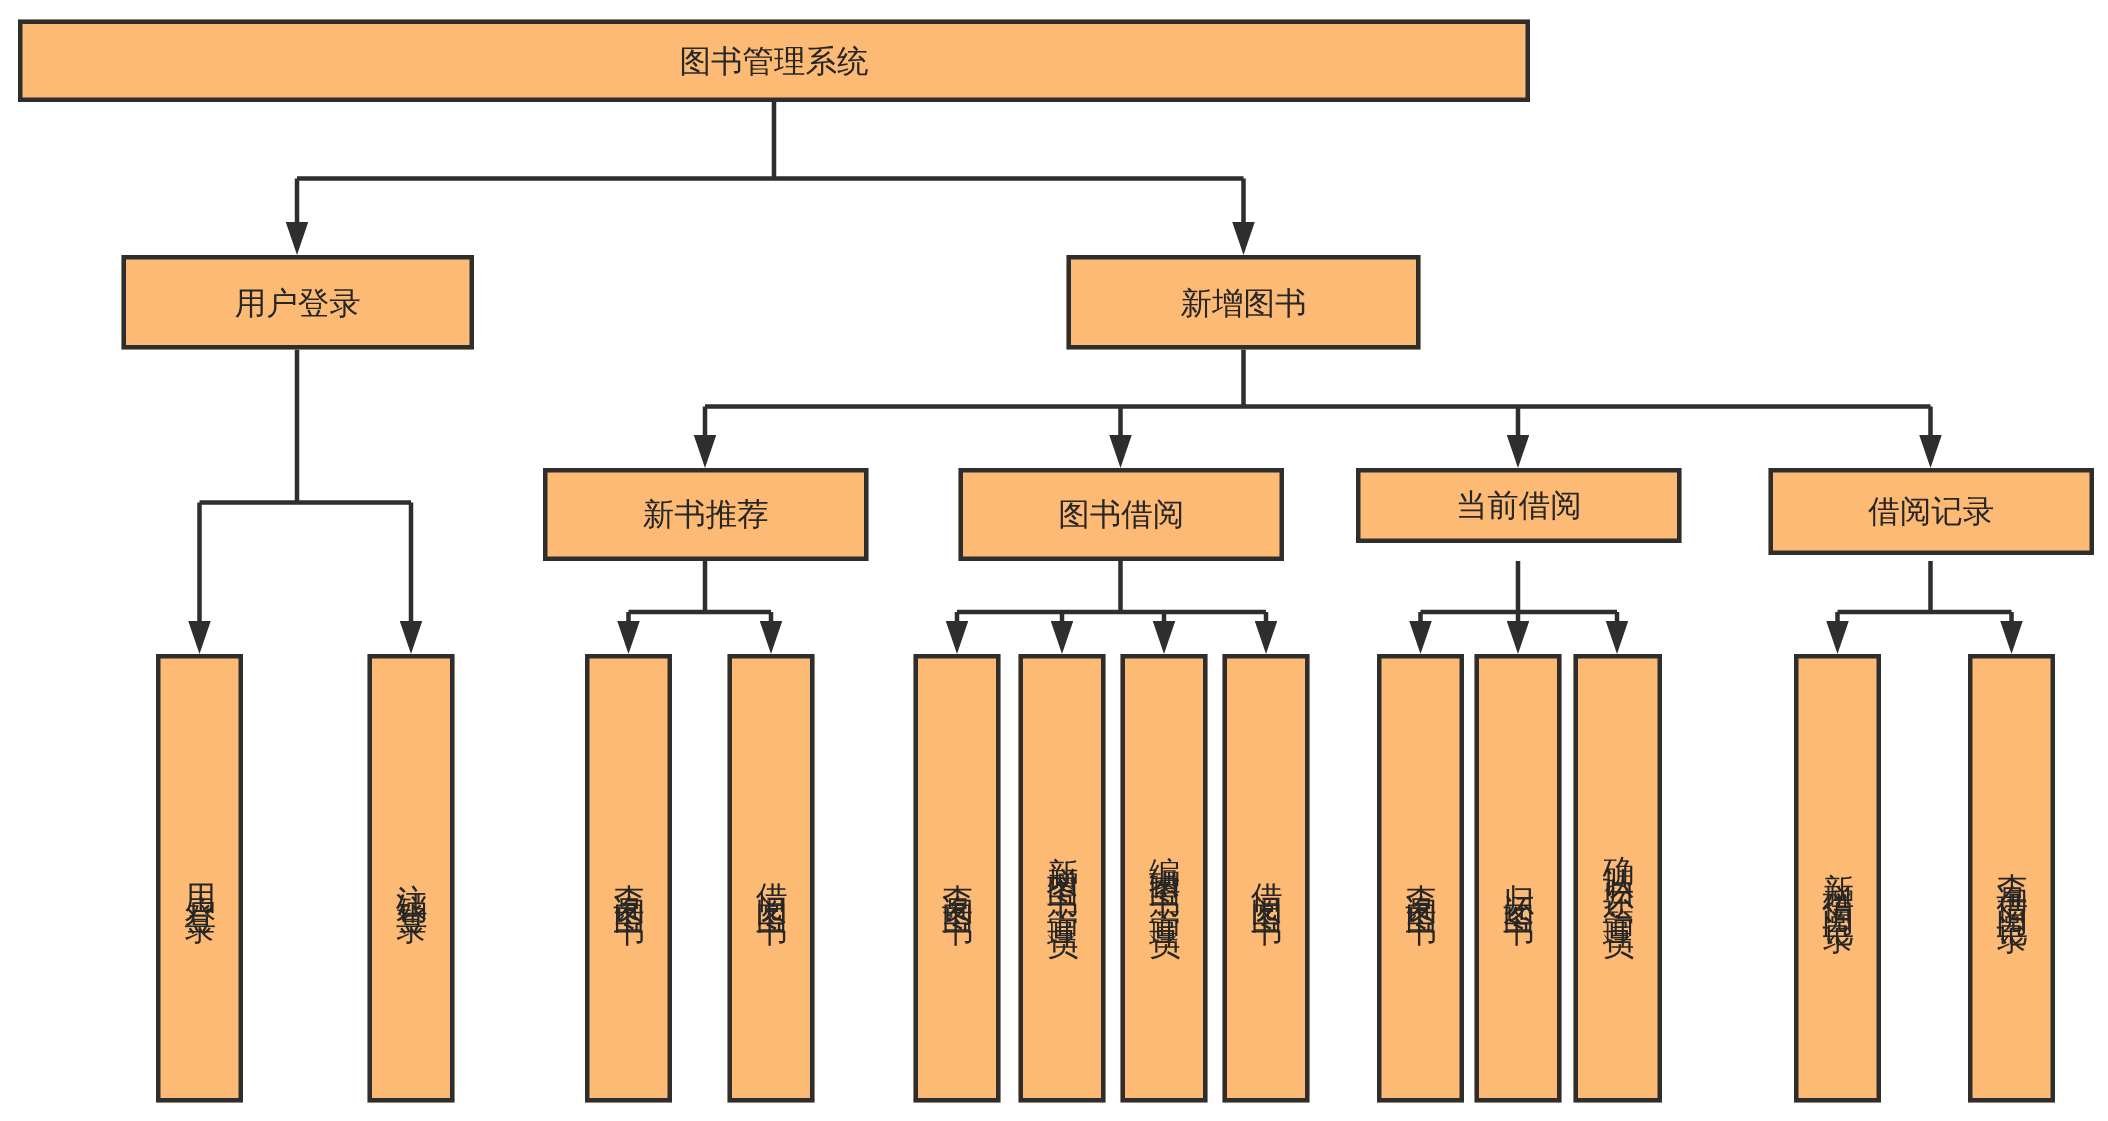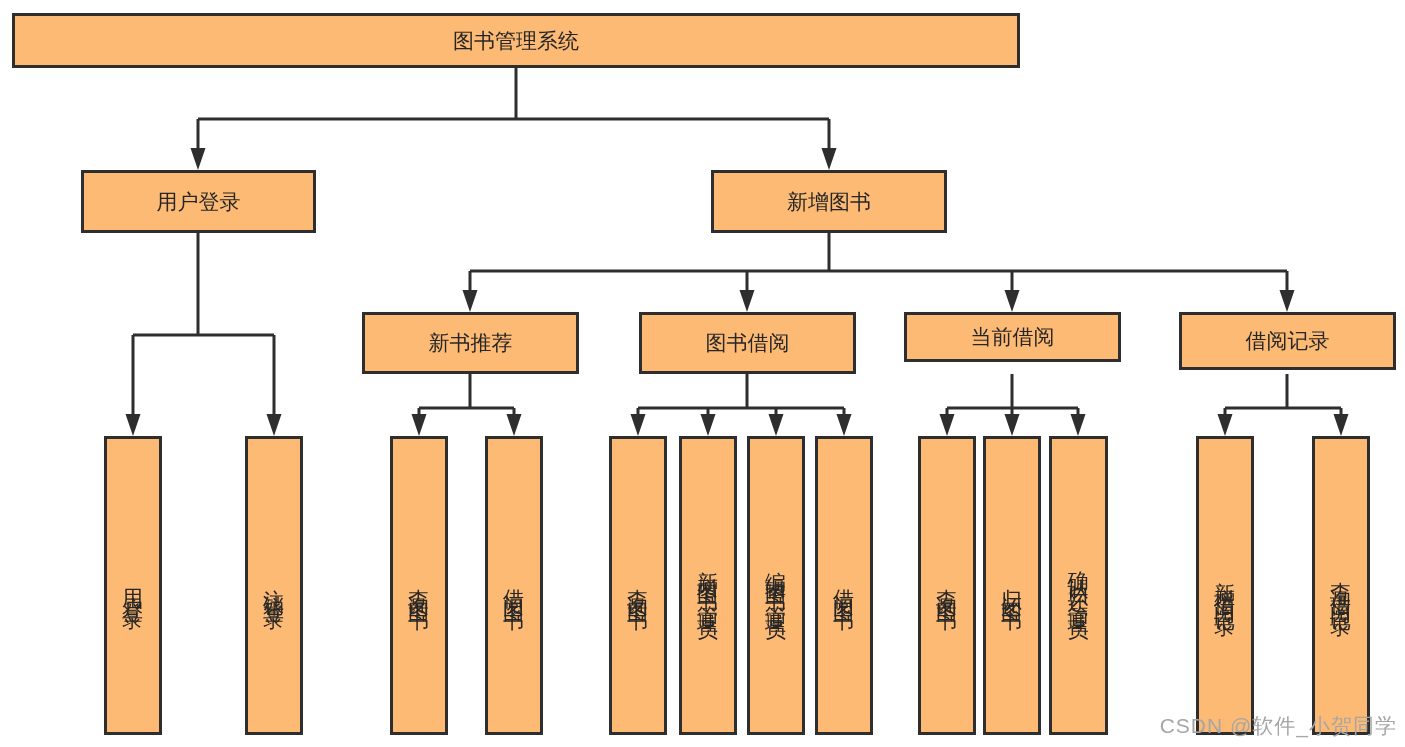--- a/index.html
+++ b/index.html
@@ -101,15 +101,14 @@
   <div class="node node-v" style="left:747px; top:436px; width:58px; height:299px;">编辑图书（管理员）</div>
   <div class="node node-v" style="left:815px; top:436px; width:58px; height:299px;">借阅图书</div>
 
   <div class="node node-v" style="left:918px; top:436px; width:58px; height:299px;">查询图书</div>
   <div class="node node-v" style="left:983px; top:436px; width:58px; height:299px;">归还图书</div>
   <div class="node node-v" style="left:1049px; top:436px; width:59px; height:299px;">确认归还（管理员）</div>
 
   <div class="node node-v" style="left:1196px; top:436px; width:58px; height:299px;">新增借阅记录</div>
   <div class="node node-v" style="left:1312px; top:436px; width:58px; height:299px;">查询借阅记录</div>
 
-  <div class="watermark">CSDN @软件_小贺同学</div>
 
 </div>
 
 </body></html>

